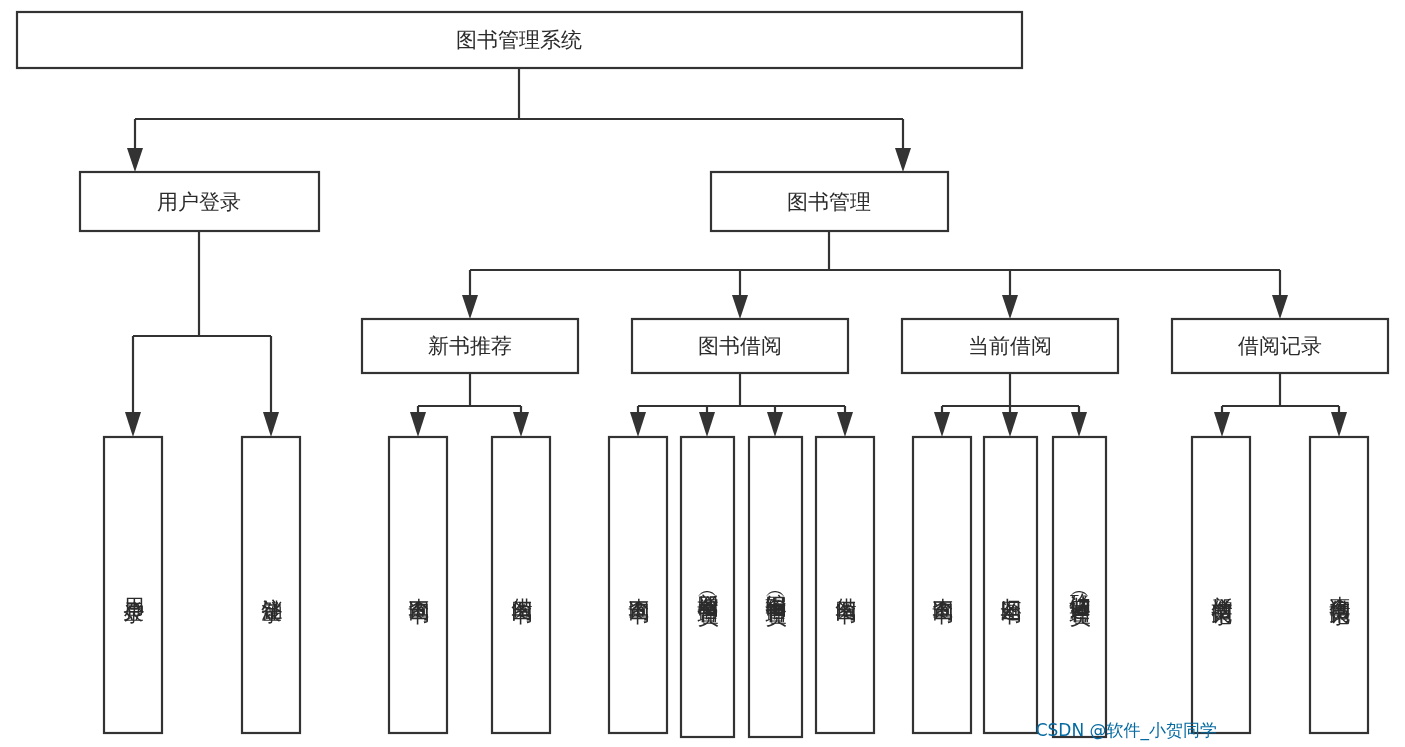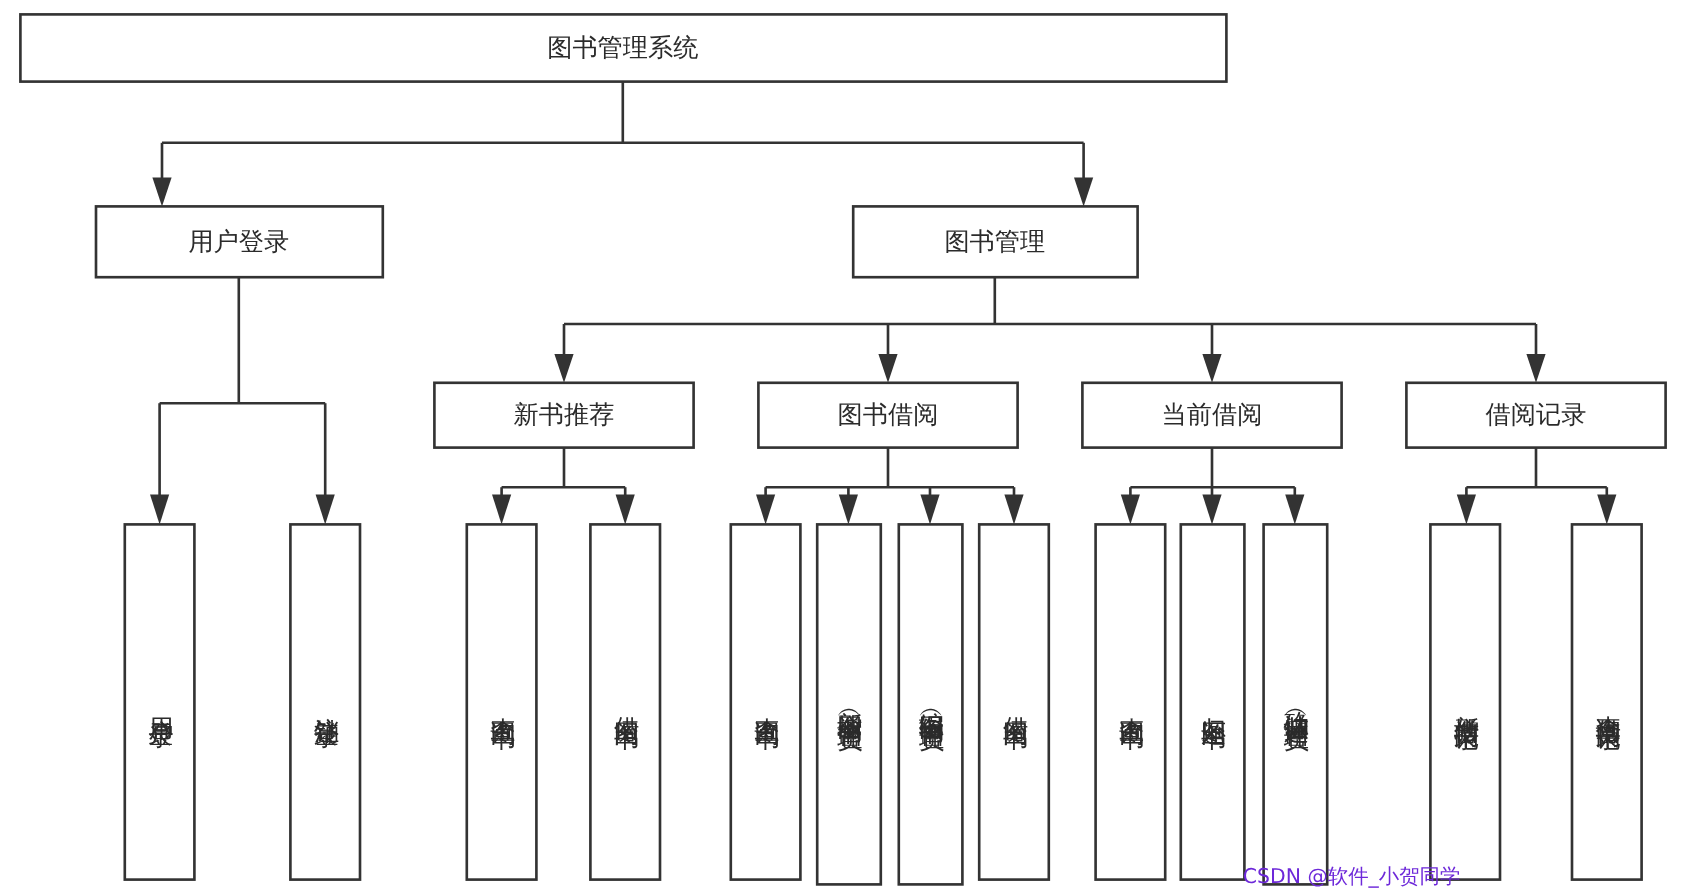--- a/index.html
+++ b/index.html
@@ -59,21 +59,21 @@
     writing-mode: vertical-rl;
     text-orientation: upright;
     letter-spacing: 2px;
   }
   .watermark {
     position: absolute;
     right: 6px;
     bottom: 5px;
     font-family: "DejaVu Sans", "Liberation Sans", sans-serif;
     font-size: 17px;
-    color: #6d28d9;
+    color: #0369a1;
     white-space: nowrap;
     pointer-events: none;
     user-select: none;
   }
 </style>
 </head>
 <body>
 
 <div id="diagram-root">
 

